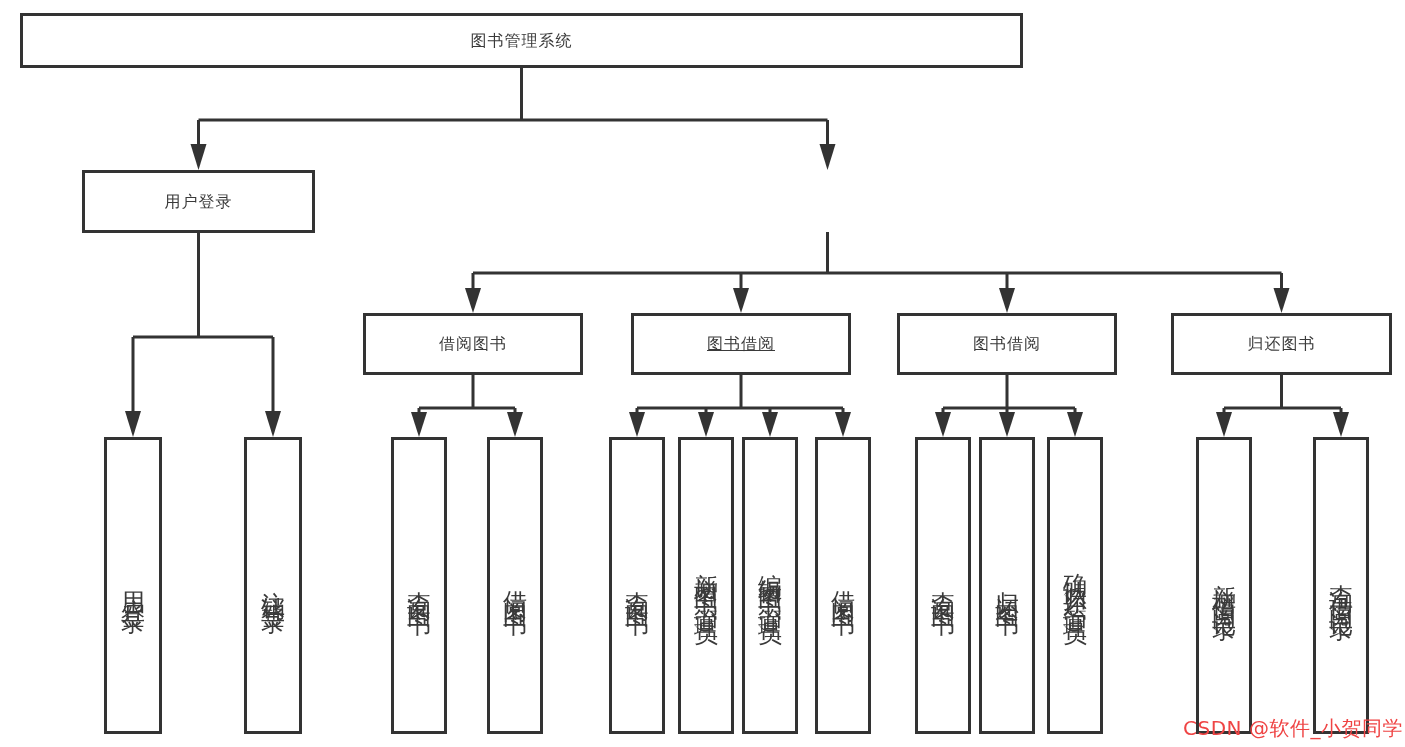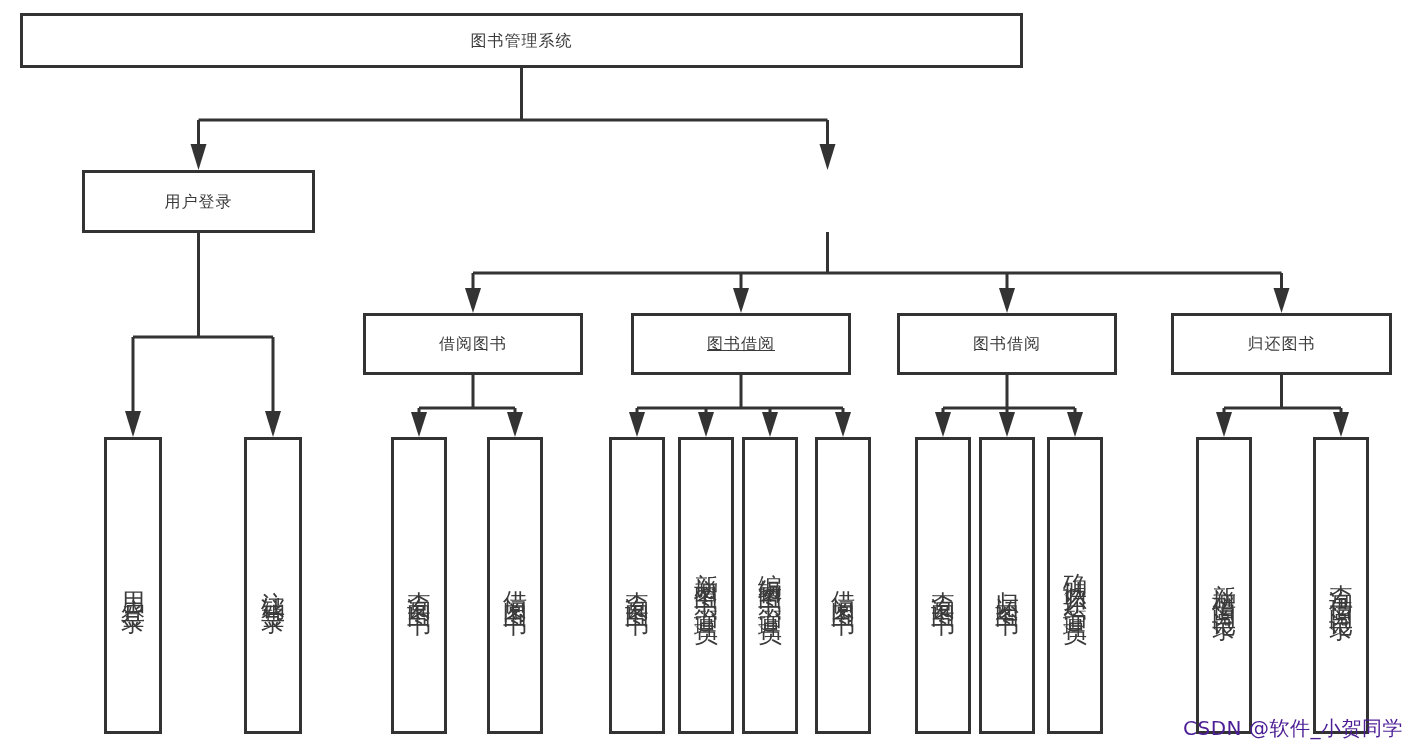--- a/index.html
+++ b/index.html
@@ -34,21 +34,21 @@
     text-orientation:mixed;
     font-size:24px;
     letter-spacing:7px;
     line-height:1;
     color:#3a3a3a;
   }
   .watermark{
     position:absolute;
     left:1183px;top:715px;
     font-size:20px;
-    color:#4c1d95;
+    color:#ef4444;
     white-space:nowrap;
     z-index:5;
     letter-spacing:0.5px;
   }
 </style>
 </head>
 <body>
 
 <div class="stage">
 

